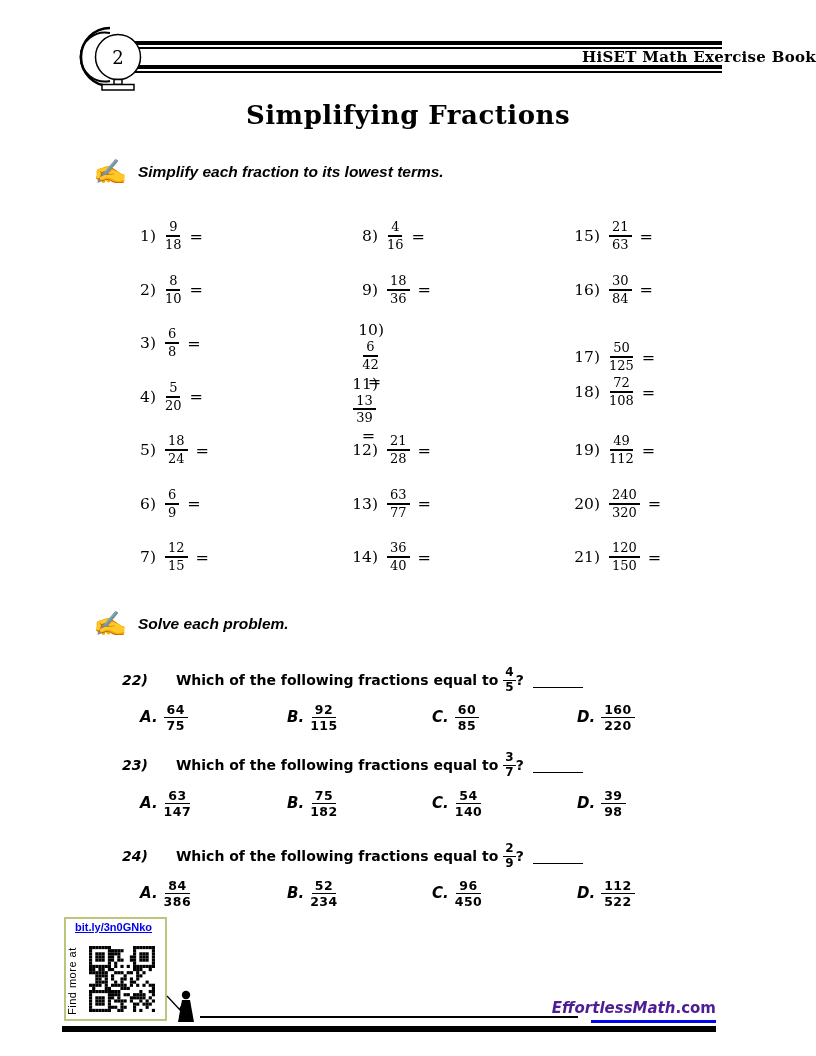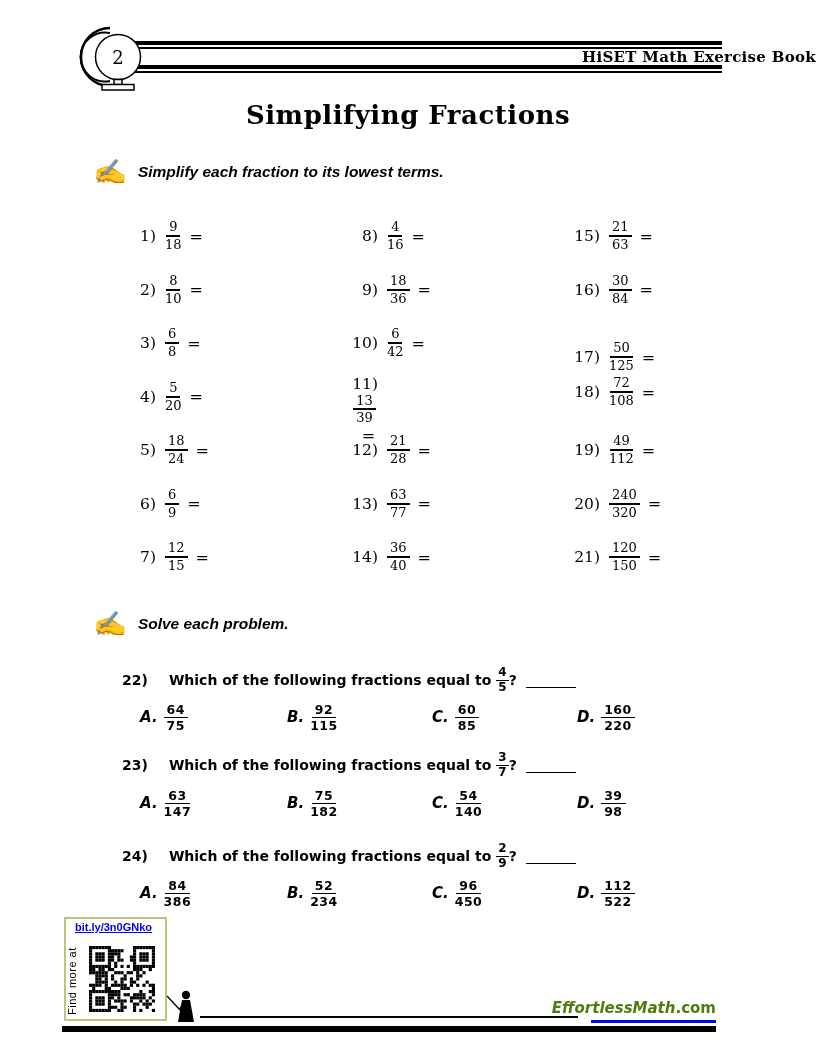--- a/index.html
+++ b/index.html
@@ -20,40 +20,40 @@
   #problems-grid{position:absolute;left:120px;top:214px;width:620px;height:390px;}
   .prob{position:absolute;display:flex;align-items:center;height:44px;}
   .pnum{width:36px;text-align:right;font-size:15.5px;margin-right:9px;}
   .frac{display:inline-flex;flex-direction:column;align-items:center;font-size:13px;line-height:1.2;}
   .frac .num{display:block;border-bottom:2px solid #000;padding:0 3px;}
   .frac .den{display:block;}
   .eq{margin-left:8px;font-size:16px;}
   
   .wp-line{position:absolute;display:flex;align-items:center;height:34px;
       font-family:"DejaVu Sans",sans-serif;font-weight:bold;font-size:14px;}
-  .wp-num{margin-right:21px;}
+  .wp-num{margin-right:28px;font-style:italic;}
   .qfrac{display:inline-flex;flex-direction:column;align-items:center;font-size:12px;line-height:1.15;margin-left:5px;}
   .qfrac .num{border-bottom:1.6px solid #000;padding:0 2px;}
   .blank{display:inline-block;width:50px;height:15px;border-bottom:1.6px solid #000;margin-left:9px;}
   .choice{position:absolute;display:flex;align-items:center;height:34px;
       font-family:"DejaVu Sans",sans-serif;font-weight:bold;}
   .choice .letter{font-style:italic;font-size:15px;margin-right:6px;}
   .choice .frac{font-family:"DejaVu Sans",sans-serif;font-size:12.5px;letter-spacing:.5px;text-align:right;}
   .choice .frac .num{border-bottom:1.8px solid #000;}
   
   .qr-box{position:absolute;left:64px;top:917px;width:99px;height:100px;background:#fff;
       border:2px solid #bcc47e;}
   .qr-link{position:absolute;left:66px;top:921px;width:95px;text-align:center;
       font-family:"Liberation Sans",sans-serif;font-size:11px;font-weight:bold;
       color:#0000ee;text-decoration:underline;}
   .find-more{position:absolute;left:66px;top:941px;height:74px;
       writing-mode:vertical-rl;transform:rotate(180deg);
       font-family:"Liberation Sans",sans-serif;font-size:11px;color:#000;letter-spacing:.5px;}
   .site{position:absolute;left:540px;top:999px;width:176px;text-align:right;
-      font-family:"DejaVu Sans",sans-serif;font-size:15px;font-weight:bold;color:#4d7c0f;}
+      font-family:"DejaVu Sans",sans-serif;font-size:15px;font-weight:bold;color:#4c1d95;}
   .site .nm{font-style:italic;}
   .site-underline{position:absolute;left:591px;top:1020px;width:125px;height:3px;background:#0008f0;}
   .footer-bar{position:absolute;left:62px;top:1026px;width:654px;height:6px;background:#000;}
   .thin-rule{position:absolute;left:200px;top:1016px;width:378px;height:2px;background:#000;}
   .person{position:absolute;left:166px;top:988px;}
 </style>
 </head>
 <body>
 
 <div class="page">
@@ -149,21 +149,21 @@
         <span class="eq">=</span>
       </div>
       <div class="prob" style="left: 222px; top: 53.5px;">
         <span class="pnum">9)</span>
         <span class="frac">
           <span class="num">18</span>
           <span class="den">36</span>
         </span>
         <span class="eq">=</span>
       </div>
-      <div class="prob" style="left: 222px; top: 107px;">
+      <div class="prob" style="left: 228px; top: 107px; flex-direction: column;">
         <span class="pnum">10)</span>
         <span class="frac">
           <span class="num">6</span>
           <span class="den">42</span>
         </span>
         <span class="eq">=</span>
       </div>
       <div class="prob" style="left: 222px; top: 160.5px; flex-direction: column;">
         <span class="pnum">11)</span>
         <span class="frac">

